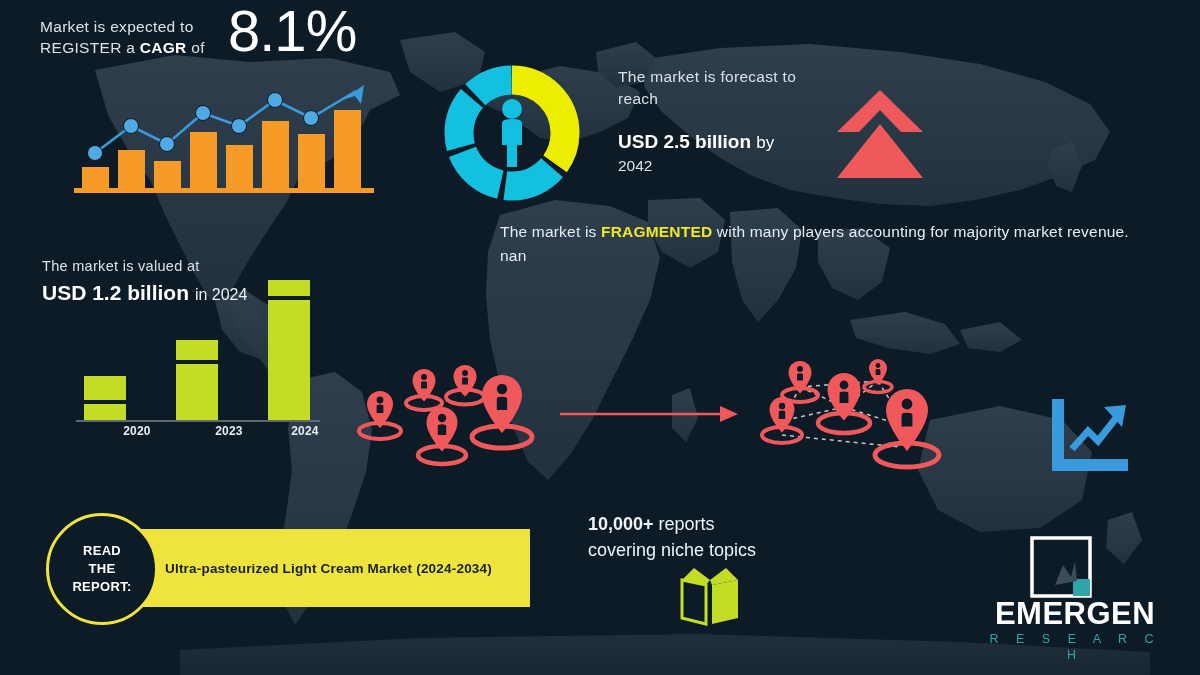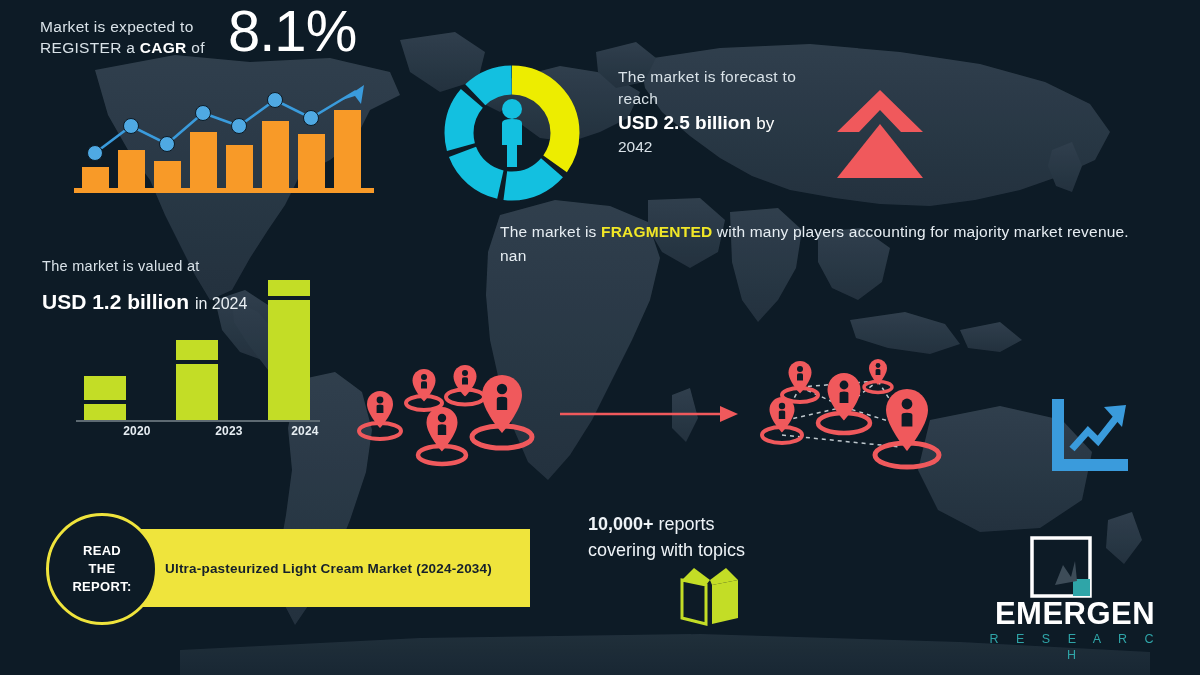--- a/index.html
+++ b/index.html
@@ -44,39 +44,39 @@
   
   #donut-wrap { left: 434px; top: 57px; width: 160px; height: 152px; }
 
   
   #forecast-block { left: 618px; top: 66px; width: 230px; }
   #forecast-block .small {
     color: #d9e2e8; font-size: 15.5px; line-height: 22px; letter-spacing: .3px;
   }
   #forecast-block .big {
     color: #ffffff; font-size: 19px; font-weight: bold; line-height: 26px;
-    margin-top: 0;
+    margin-top: 19px;
   }
   #forecast-block .big .lite { font-weight: normal; font-size: 17px; }
   #forecast-block .year { color: #d9e2e8; font-size: 15.5px; line-height: 20px; }
 
   
   #triangles { left: 835px; top: 88px; width: 90px; height: 92px; }
 
   
   #fragmented {
     left: 500px; top: 220px; width: 640px;
     color: #e7eef3; font-size: 15.5px; line-height: 24px; letter-spacing: .2px;
   }
   #fragmented .hl { color: #f1e727; font-weight: bold; }
 
   
   #valued-block { left: 42px; top: 256px; width: 300px; }
   #valued-block .small { color: #d9e2e8; font-size: 14.5px; line-height: 20px; letter-spacing: .3px;}
-  #valued-block .big { color: #ffffff; font-size: 21px; font-weight: bold; line-height: 28px; margin-top: 12px;}
+  #valued-block .big { color: #ffffff; font-size: 21px; font-weight: bold; line-height: 28px; margin-top: 3px;}
   #valued-block .big .lite { font-weight: normal; font-size: 16px; color:#e9eff3; }
 
   
   #green-chart { left: 72px; top: 272px; width: 250px; height: 175px; }
   .gc-label {
     position: absolute; color: #e6edf2; font-size: 12px; font-weight: bold;
     text-align: center; letter-spacing: .2px;
   }
 
   
@@ -392,21 +392,21 @@
 
   <div class="abs" id="report-bar">
     <span id="report-title">Ultra-pasteurized Light Cream Market (2024-2034)</span>
   </div>
   <div class="abs" id="report-circle">
     <span><span>READ</span><br><span>THE</span><br><span>REPORT:</span></span>
   </div>
 
   <div class="abs" id="reports-block">
     <div class="l1"><b>10,000+</b><span> reports</span></div>
-    <div class="l2">covering with topics</div>
+    <div class="l2">covering niche topics</div>
   </div>
   <svg class="abs" id="book-icon" viewBox="0 0 64 60">
     <path d="M4,14 L28,19 L28,58 L4,52 Z" fill="none" stroke="#c3dd26" stroke-width="3"></path>
     <path d="M60,14 L34,19 L34,58 L60,52 Z" fill="#c3dd26"></path>
     <path d="M4,14 L16,2 L32,14 L28,19 Z" fill="#c3dd26"></path>
     <path d="M60,14 L48,2 L32,14 L34,19 Z" fill="#c3dd26"></path>
   </svg>
 
   <div class="abs" id="logo">
     <svg id="logo-mark" viewBox="0 0 64 64">

